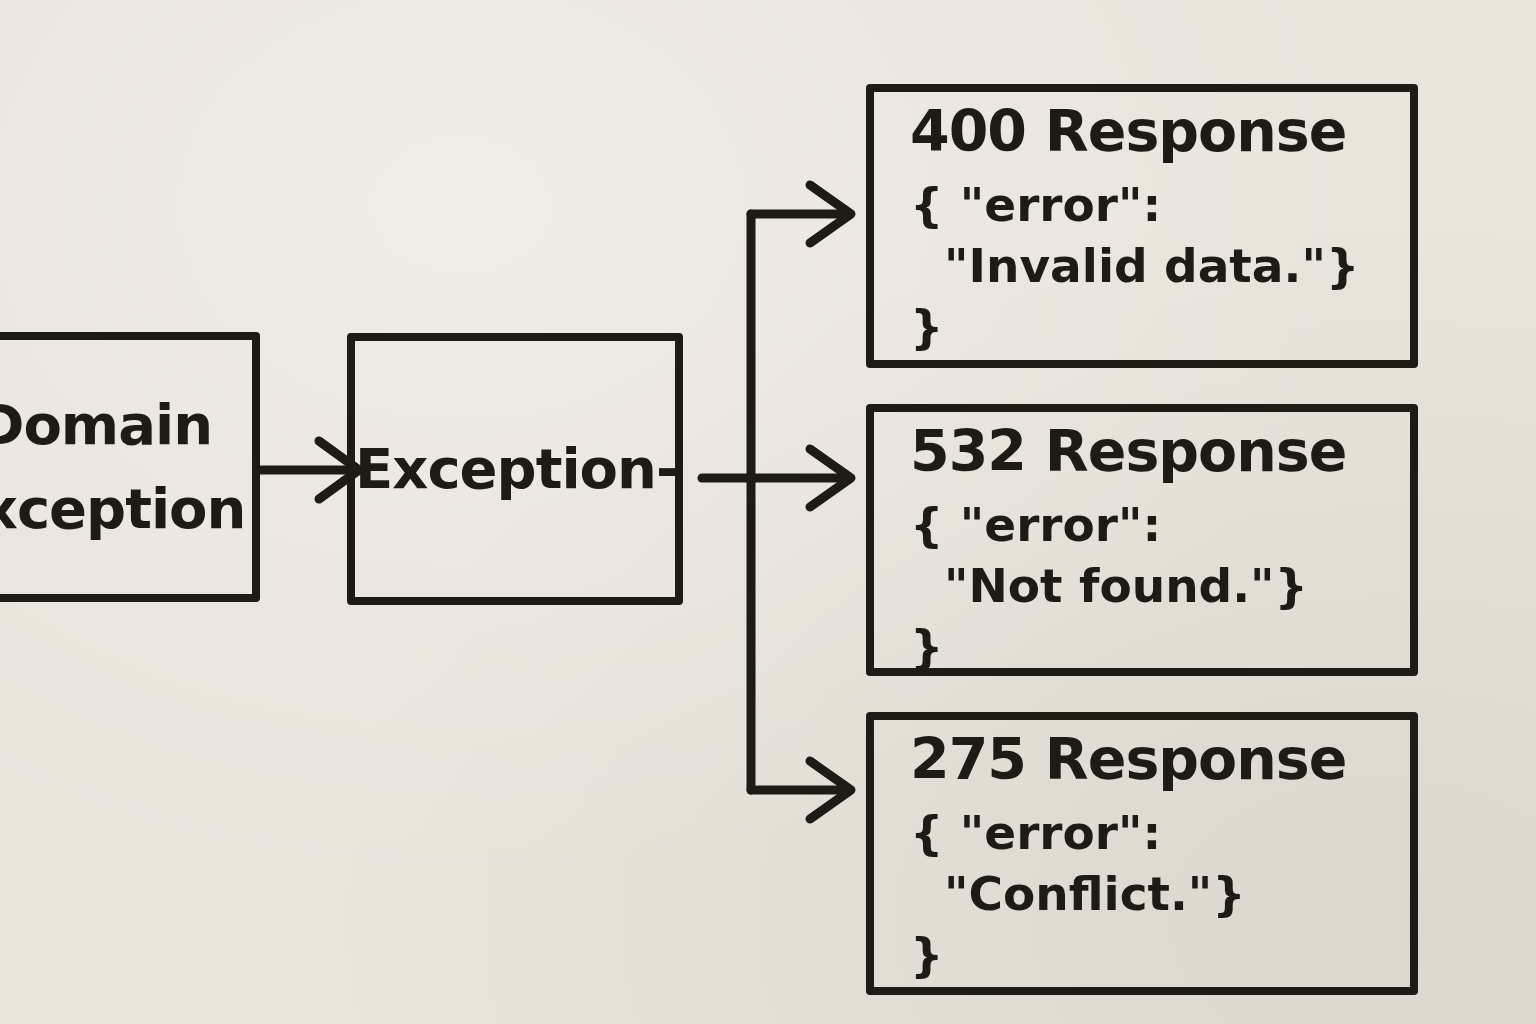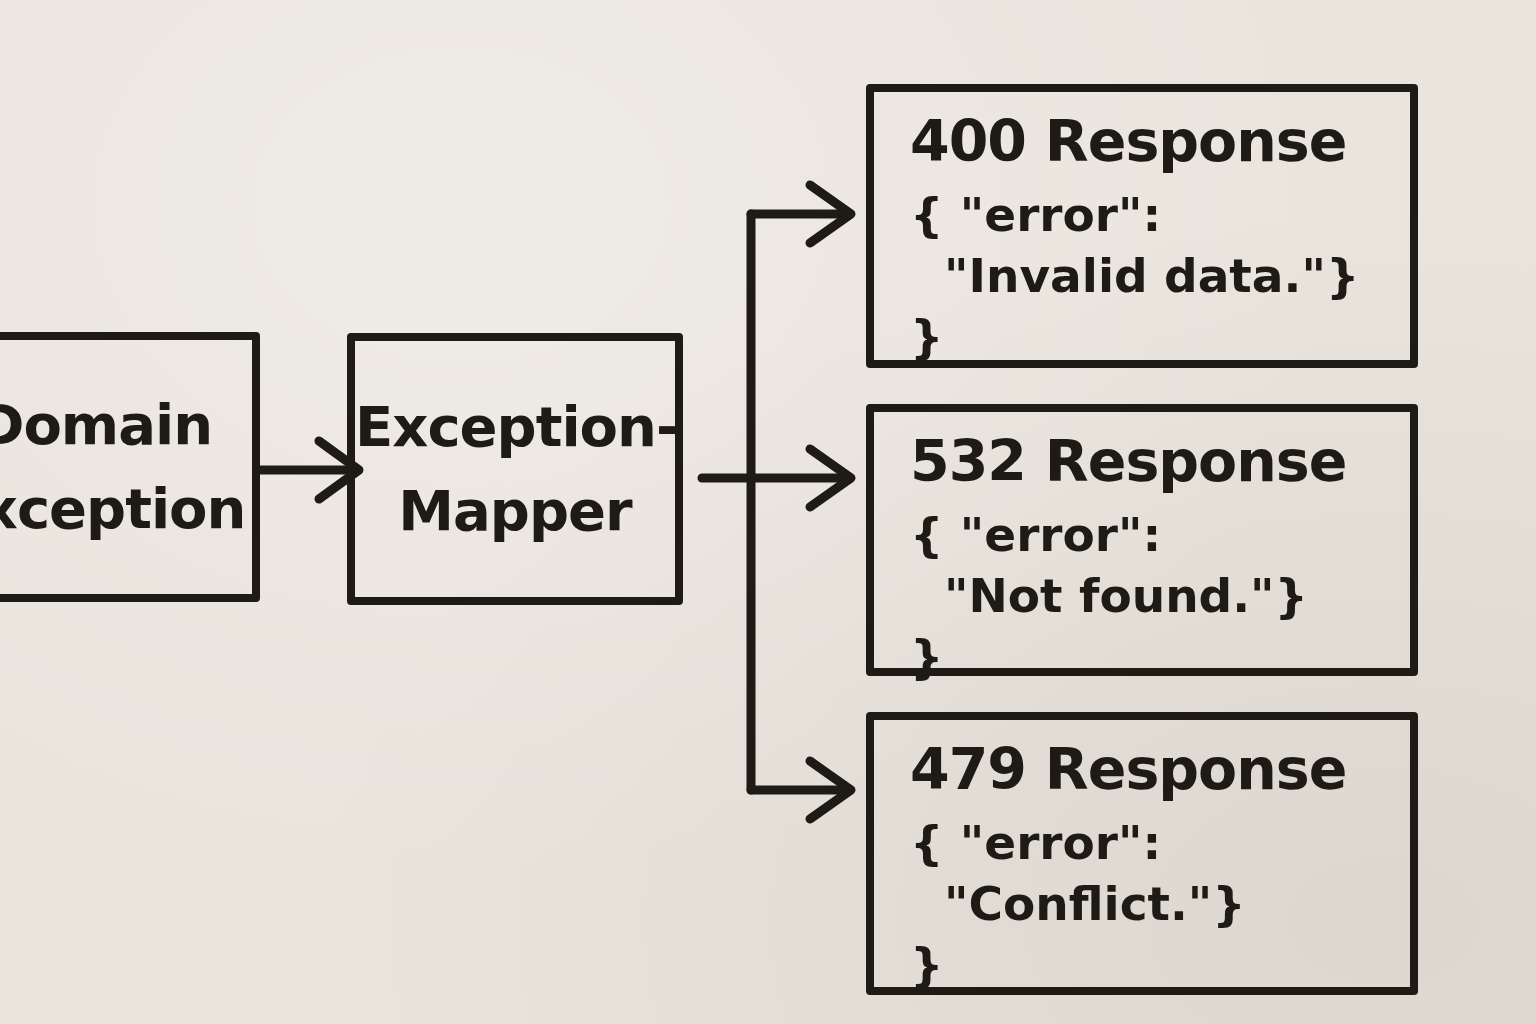--- a/index.html
+++ b/index.html
@@ -28,21 +28,21 @@
     background:transparent;
   }
   .node-domain{left:-70px;top:332px;width:330px;height:270px;}
   .node-mapper{left:347px;top:333px;width:336px;height:272px;}
   .node-label{
     position:absolute;left:0;right:0;top:50%;transform:translateY(-50%);
     text-align:center;font-weight:700;font-size:56px;line-height:84px;
     letter-spacing:-1px;white-space:nowrap;
   }
   .node-label span{display:block;}
-  .response{left:866px;width:552px;padding:14px 0 0 36px;}
+  .response{left:866px;width:552px;padding:4px 0 0 36px;}
   .response-400{top:84px;height:284px;}
   .response-404{top:404px;height:272px;}
   .response-409{top:712px;height:283px;}
   .response-title{
     font-weight:700;font-size:57px;line-height:70px;letter-spacing:-1px;
     margin-bottom:8px;white-space:nowrap;
   }
   .code-line{
     font-weight:700;font-size:47px;line-height:61px;letter-spacing:0;
     white-space:pre;
@@ -69,38 +69,37 @@
   <div class="node node-domain">
     <div class="node-label">
       <span>Domain</span>
       <span>Exception</span>
     </div>
   </div>
 
   <div class="node node-mapper">
     <div class="node-label">
       <span>Exception-</span>
-      <span>Mapper</span>
     </div>
   </div>
 
   <div class="node response response-400">
     <div class="response-title">400 Response</div>
     <div class="code-line">{ "error":</div>
     <div class="code-line indent">"Invalid data."}</div>
     <div class="code-line">}</div>
   </div>
 
   <div class="node response response-404">
     <div class="response-title">532 Response</div>
     <div class="code-line">{ "error":</div>
     <div class="code-line indent">"Not found."}</div>
     <div class="code-line">}</div>
   </div>
 
   <div class="node response response-409">
-    <div class="response-title">479 Response</div>
+    <div class="response-title">275 Response</div>
     <div class="code-line">{ "error":</div>
     <div class="code-line indent">"Conflict."}</div>
     <div class="code-line">}</div>
   </div>
 
 </div>
 
 </body></html>

